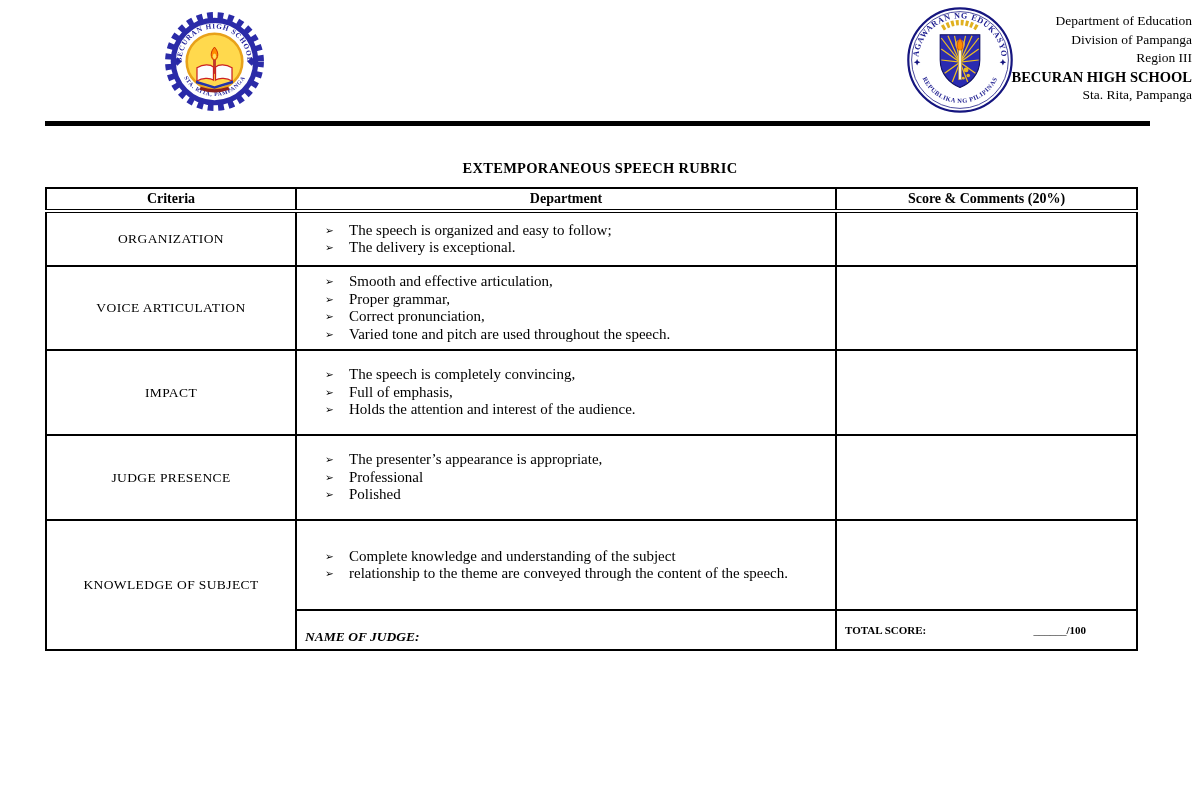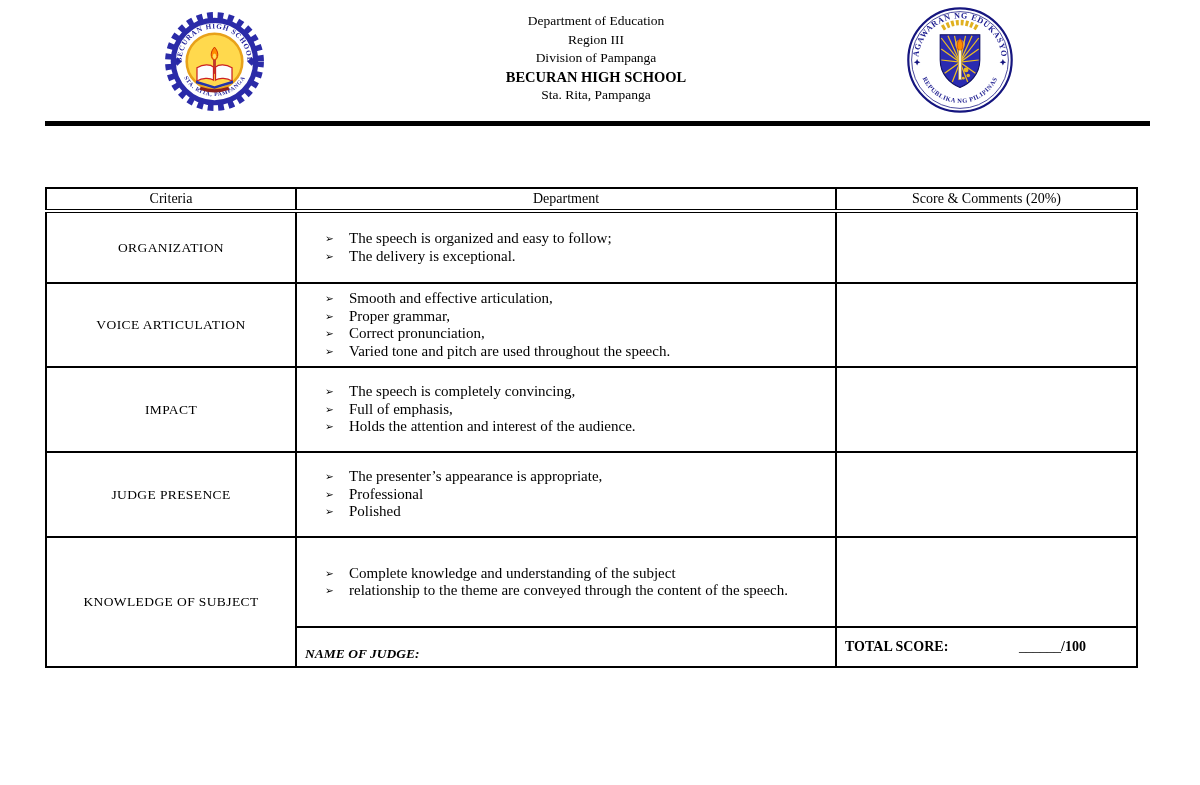--- a/index.html
+++ b/index.html
@@ -12,44 +12,44 @@
     font-family: "Liberation Serif", "DejaVu Serif", serif;
     color: #000;
     overflow: hidden;
   }
   
   .logo { position: absolute; }
   .logo-left  { left: 163px; top: 10px; width: 103px; height: 103px; }
   .logo-right { left: 905px; top: 5px;  width: 110px; height: 110px; }
   .header-text {
     position: absolute; left: 0; right: 8px; top: 12px;
-    text-align: center; font-size: 13.5px; line-height: 18.5px;
+    text-align: right; font-size: 13.5px; line-height: 18.5px;
   }
   .header-text .school-line { font-weight: bold; font-size: 14.5px; }
   .thick-rule {
     position: absolute; left: 45px; width: 1105px; top: 121px;
     height: 2px; border-top: 4px solid #000; border-bottom: 1px solid #000;
   }
   
   .doc-title {
     position: absolute; top: 160px; left: 0; right: 0;
     text-align: center; font-weight: bold; font-size: 14.5px; letter-spacing: 0.3px;
   }
   
   table.rubric {
     position: absolute; top: 187px; left: 45px; width: 1091px;
     border-collapse: collapse; table-layout: fixed;
     border: 2px solid #000;
   }
   table.rubric th, table.rubric td { border: 2px solid #000; }
   table.rubric th {
-    font-size: 14px; font-weight: normal; text-align: center;
+    font-size: 14px; font-weight: bold; text-align: center;
     height: 23px; border-bottom: 4px double #000; padding: 2px;
   }
-  tr.r1 { height: 72px; }
+  tr.r1 { height: 55px; }
   tr.r2 { height: 78px; }
   tr.r3 { height: 85px; }
   tr.r4 { height: 85px; }
   tr.r5 { height: 90px; }
   tr.r6 { height: 40px; }
   td.crit {
     text-align: center; vertical-align: middle;
     font-size: 13.5px; letter-spacing: 0.4px; padding: 2px;
   }
   td.expl { vertical-align: middle; padding: 6px 8px 6px 28px; }
@@ -59,21 +59,21 @@
     flex: 0 0 24px; width: 24px;
     font-family: "DejaVu Sans", sans-serif;
     font-size: 10.5px; line-height: 17.5px;
   }
   .btext { font-size: 15px; }
   td.judge {
     vertical-align: bottom; padding: 4px 8px;
     font-weight: bold; font-style: italic; font-size: 13.5px;
   }
   td.total { vertical-align: middle; padding: 4px 50px 4px 8px; }
-  .total-wrap { display: flex; align-items: baseline; font-size: 14px; font-weight: bold; }
+  .total-wrap { display: flex; align-items: baseline; font-size: 11px; font-weight: bold; }
   .total-blank { margin-left: auto; font-weight: normal; letter-spacing: 0; }
 </style>
 </head>
 <body>
 
 <div class="page">
 
   <svg class="logo logo-left" viewBox="0 0 100 100">
     <defs>
       <path id="bhsTop" d="M 18,50 A 32,32 0 0 1 82,50"></path>
@@ -94,22 +94,22 @@
     <ellipse cx="50" cy="45" rx="1.6" ry="2.8" fill="#ffe066"></ellipse>
     <rect x="48.6" y="48" width="2.8" height="14" fill="#c0392b"></rect>
     <path d="M33,56 C39,52.5 46,52.5 49,55.5 L49,68 C45,65.5 38,66 33,69 Z" fill="#fdfdfd" stroke="#cc2020" stroke-width="1.2"></path>
     <path d="M67,56 C61,52.5 54,52.5 51,55.5 L51,68 C55,65.5 62,66 67,69 Z" fill="#fdfdfd" stroke="#cc2020" stroke-width="1.2"></path>
     <path d="M32,68.5 L50,74 L68,68.5 L68,71 L50,76.5 L32,71 Z" fill="#2233aa"></path>
     <path d="M36,76 Q50,81 64,76" stroke="#8b1f1f" stroke-width="3" fill="none"></path>
   </svg>
 
   <div class="header-text">
     <div>Department of Education</div>
+    <div>Division of Pampanga</div>
     <div>Region III</div>
-    <div>Division of Pampanga</div>
     <div class="school-line">BECURAN HIGH SCHOOL</div>
     <div>Sta. Rita, Pampanga</div>
   </div>
 
   <svg class="logo logo-right" viewBox="0 0 100 100">
     <defs>
       <path id="depTop" d="M 12,50 A 38,38 0 0 1 88,50"></path>
       <path id="depBot" d="M 13,52 A 37,37 0 0 0 87,52"></path>
     </defs>
     <circle cx="50" cy="50" r="47" fill="#ffffff" stroke="#15157f" stroke-width="2"></circle>
@@ -143,20 +143,21 @@
     <circle cx="50" cy="36" r="4.5" fill="#ffd24a" opacity="0.55"></circle>
     <path d="M50,30.5 C53.5,34.5 53.5,39.5 50,42.5 C46.5,39.5 46.5,34.5 50,30.5 Z" fill="#ff8c00" stroke="#cc3a00" stroke-width="0.7"></path>
     <rect x="48.7" y="41" width="2.6" height="27" fill="#f7efd8" stroke="#b08820" stroke-width="0.5"></rect>
     <circle cx="55.5" cy="59" r="2.2" fill="#e8b820"></circle>
     <circle cx="57.5" cy="64" r="1.6" fill="#e8b820"></circle>
     <circle cx="53" cy="66.5" r="1.3" fill="#e8b820"></circle>
   </svg>
 
   <div class="thick-rule"></div>
 
+  <div class="doc-title">EXTEMPORANEOUS SPEECH RUBRIC</div>
 
   <table class="rubric">
     <colgroup>
       <col style="width:250px">
       <col style="width:540px">
       <col style="width:301px">
     </colgroup>
     <tbody>
         <tr>
       <th>Criteria</th>

